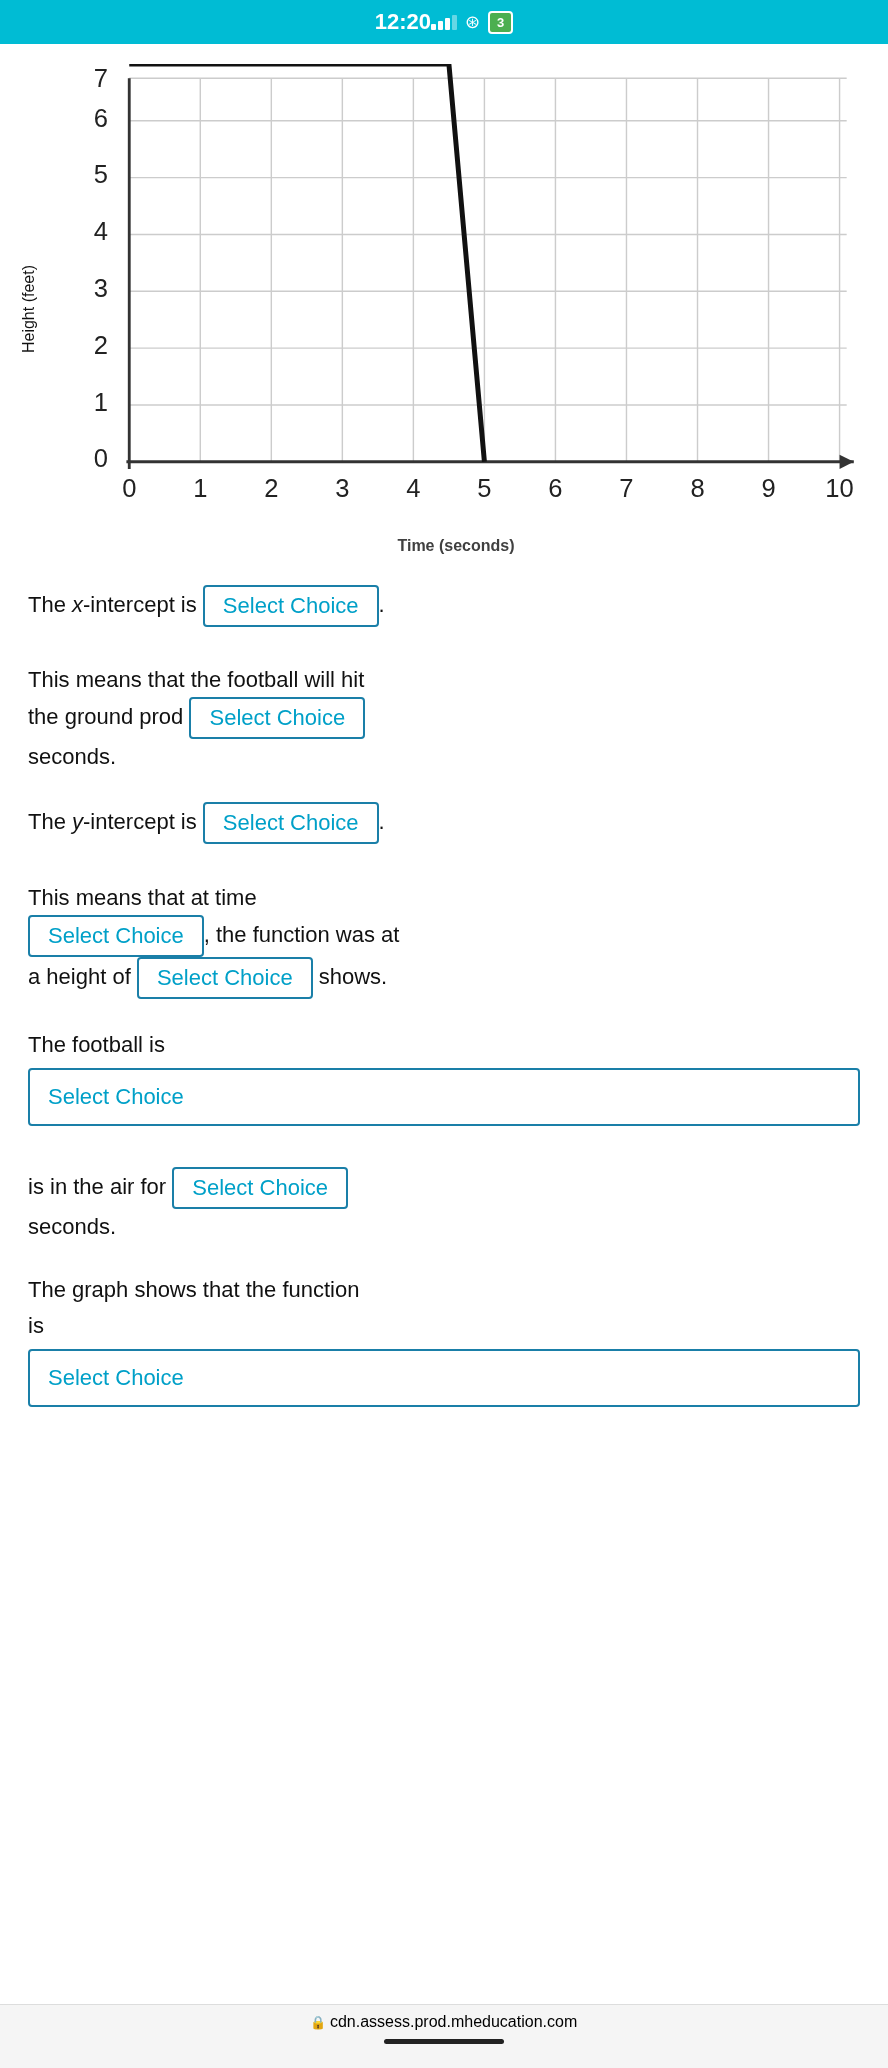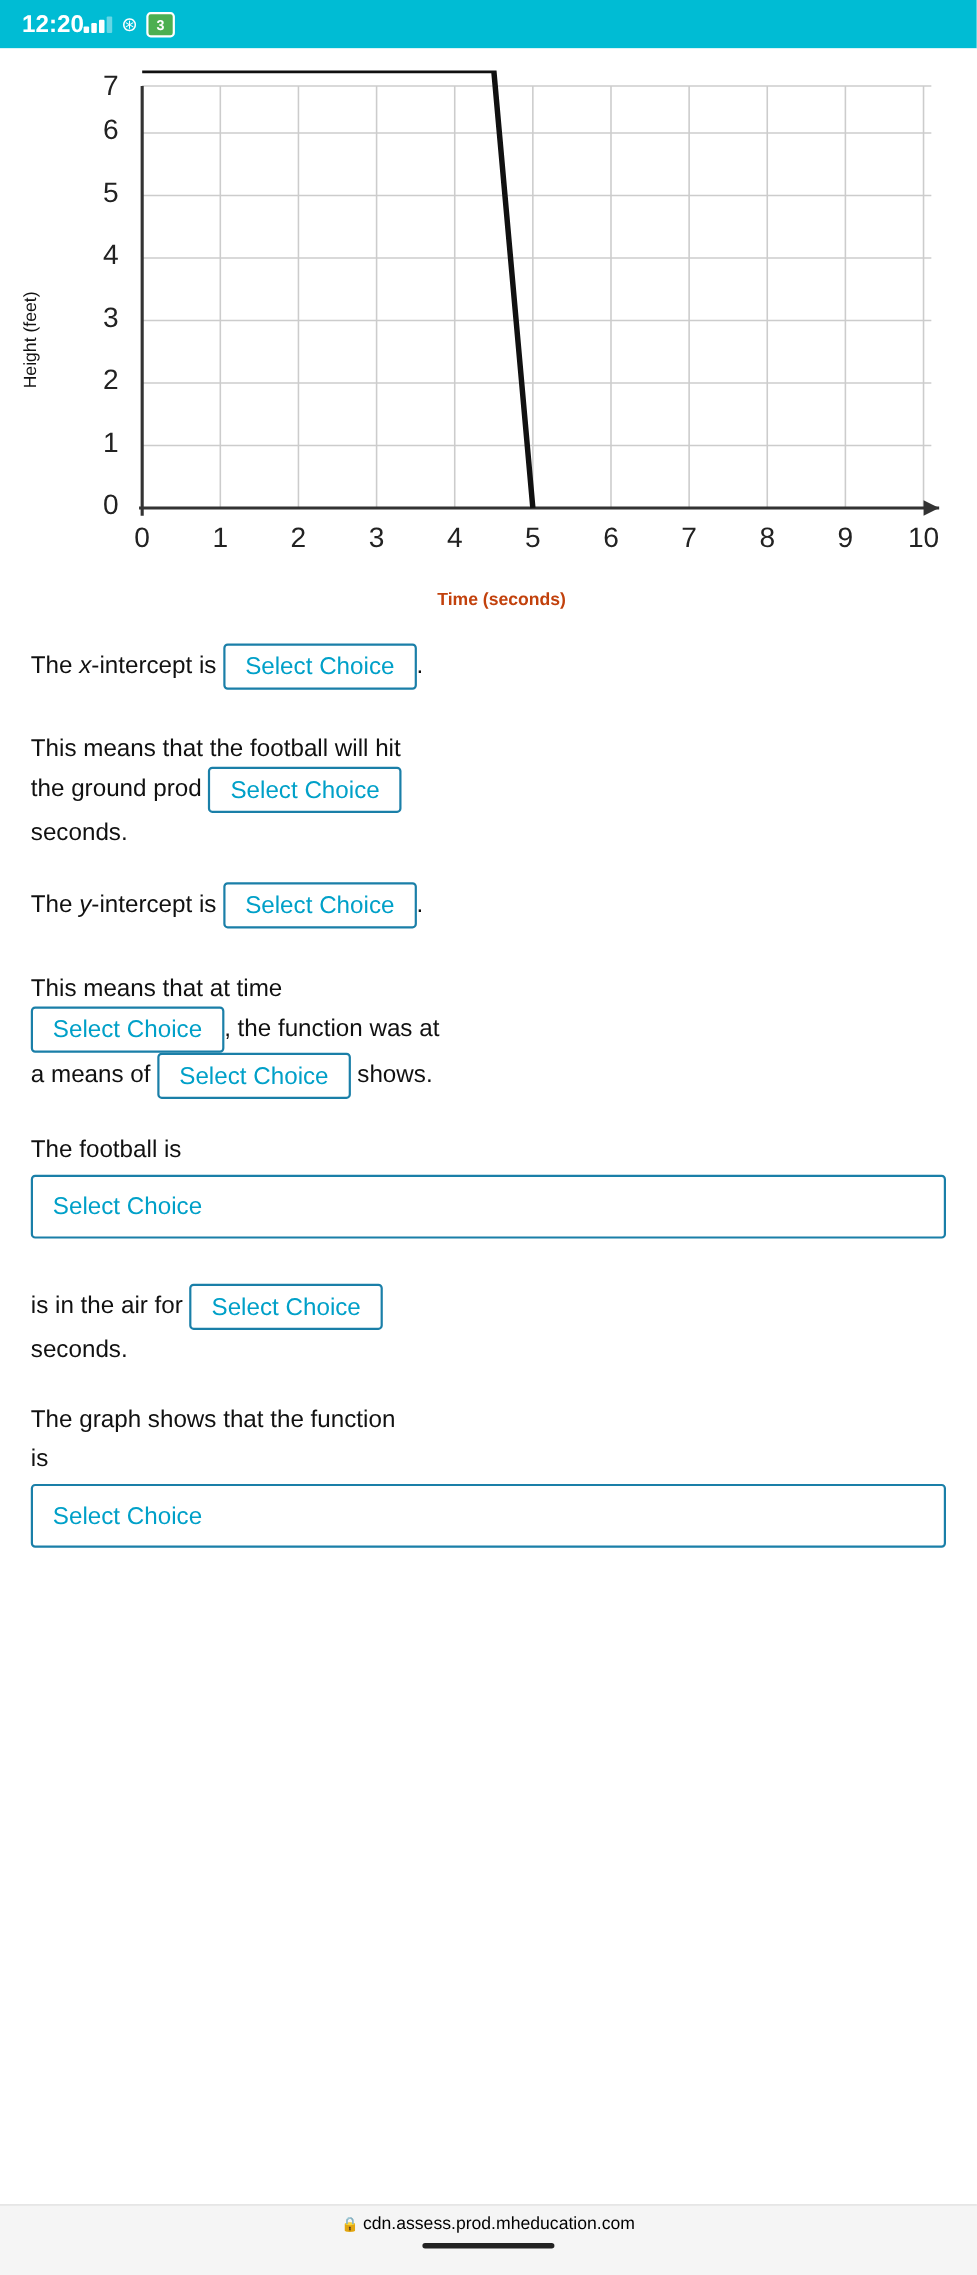--- a/index.html
+++ b/index.html
@@ -12,21 +12,21 @@
       min-height: 2068px;
       overflow-x: hidden;
     }
 
     
     .status-bar {
       background: #00bcd4;
       height: 44px;
       display: flex;
       align-items: center;
-      justify-content: flex-start;
+      justify-content: center;
       padding: 0 20px;
     }
     .status-time {
       color: #fff;
       font-size: 22px;
       font-weight: 700;
     }
     .status-icons {
       display: flex;
       align-items: center;
@@ -89,21 +89,21 @@
 
     svg.graph {
       display: block;
       width: 100%;
     }
 
     .x-axis-label {
       text-align: center;
       font-size: 16px;
       font-weight: 700;
-      color: #c2410c;
+      color: #404040;
       margin-top: 4px;
     }
 
     
     .content {
       padding: 20px 28px 40px 28px;
       font-size: 22px;
       color: #111;
       line-height: 1.6;
     }
@@ -257,21 +257,21 @@
     <span>seconds.</span>
   </div>
 
   <div class="paragraph">
     <span>The <em class="italic">y</em>-intercept is </span><button class="select-btn">Select Choice</button><span>.</span>
     <br><br>
     <span>This means that at time</span>
     <br>
     <button class="select-btn">Select Choice</button><span>, the function was at</span>
     <br>
-    <span>a means of </span><button class="select-btn">Select Choice</button><span> shows.</span>
+    <span>a height of </span><button class="select-btn">Select Choice</button><span> shows.</span>
   </div>
 
   <div class="paragraph">
     <span>The football is</span>
     <br>
     <button class="select-btn-wide">Select Choice</button>
     <br>
     <span>is in the air for </span><button class="select-btn">Select Choice</button>
     <br>
     <span>seconds.</span>

